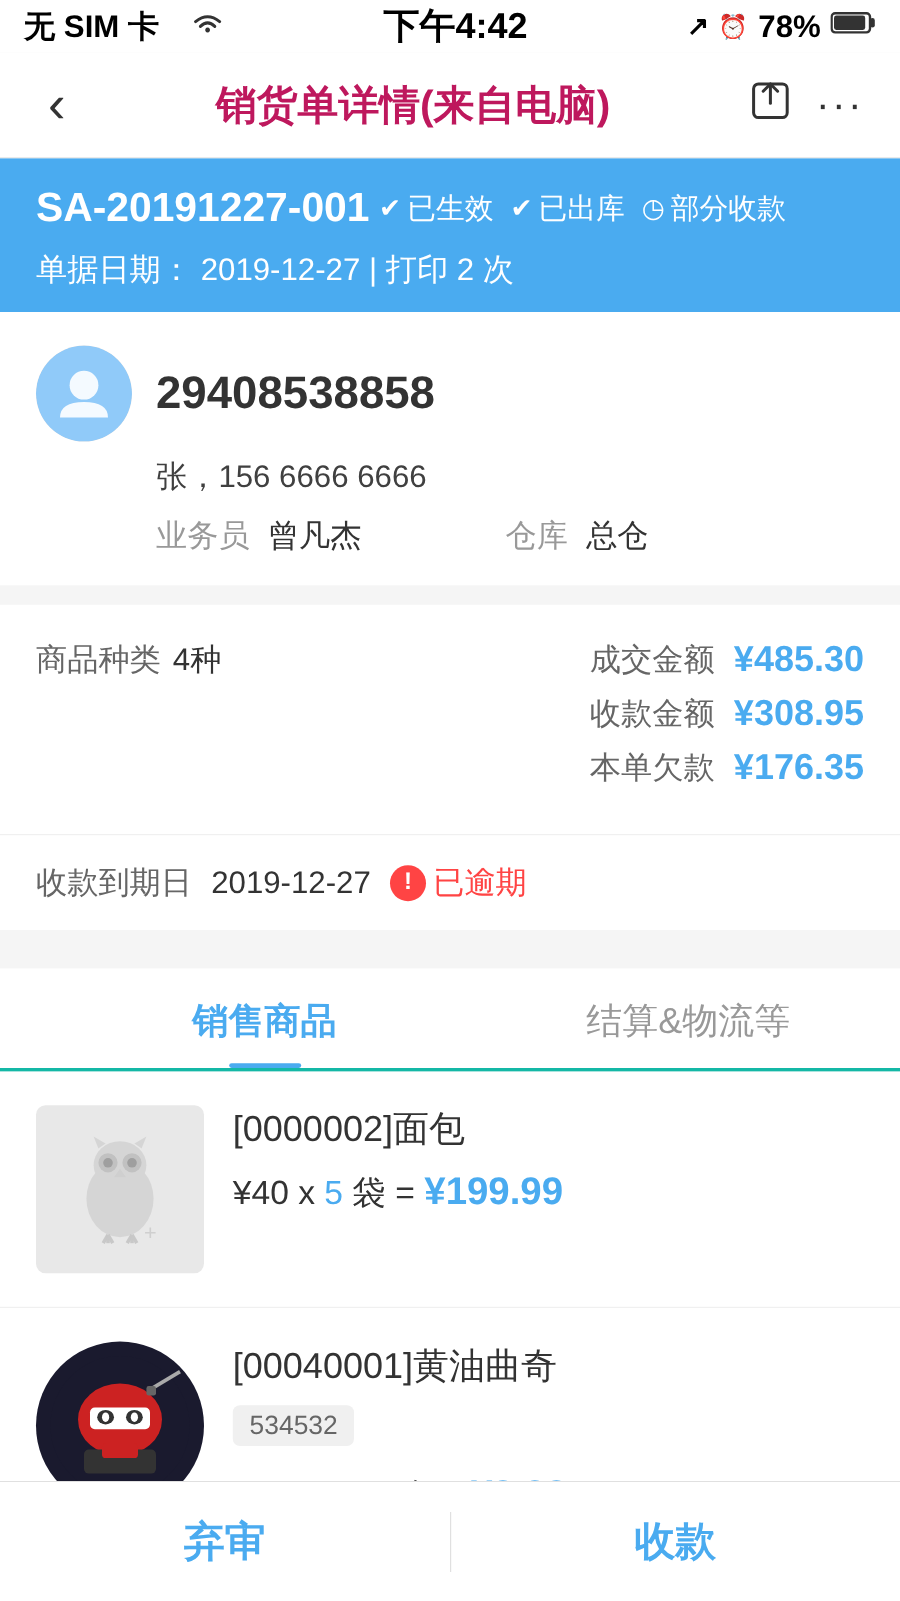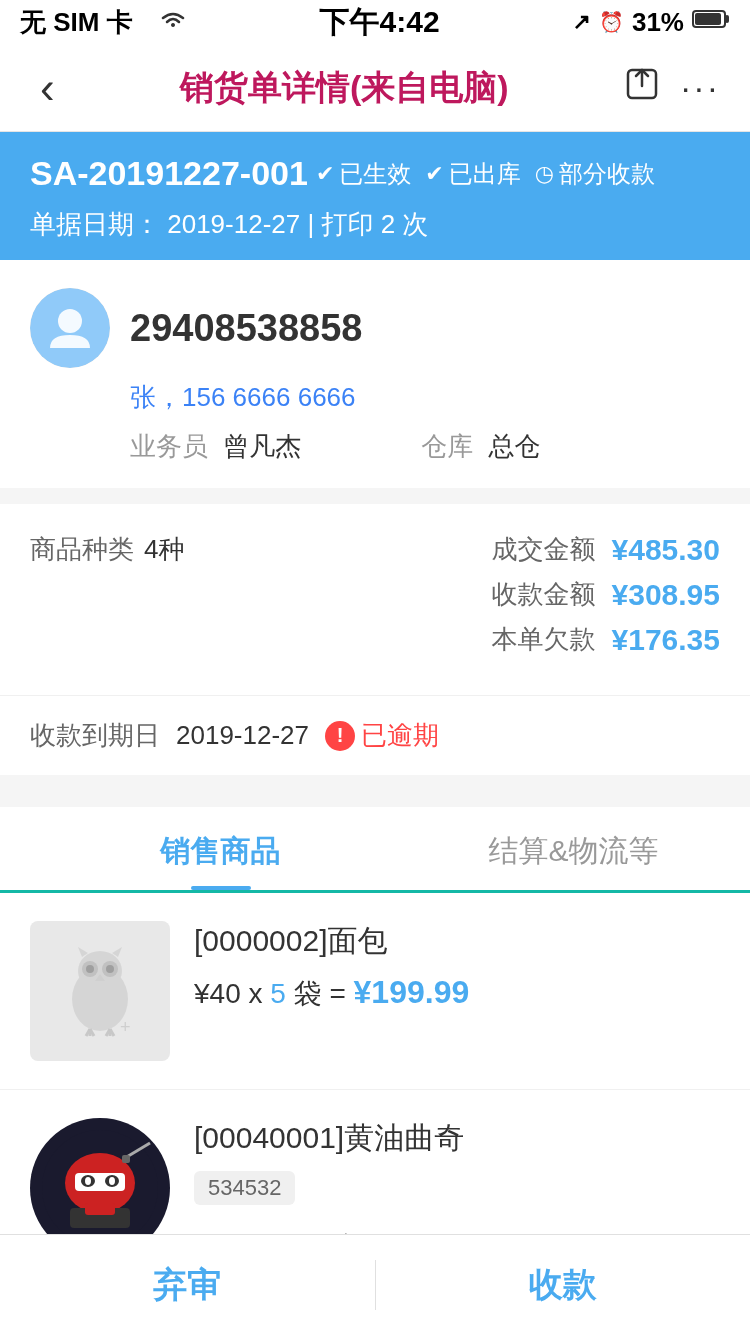--- a/index.html
+++ b/index.html
@@ -111,21 +111,21 @@
       font-size: 44px;
       color: #fff;
     }
     .customer-name {
       font-size: 38px;
       font-weight: 600;
       color: #333;
     }
     .customer-info {
       font-size: 26px;
-      color: #3b82f6;
+      color: #404040;
       margin-bottom: 14px;
       margin-left: 100px;
     }
     .customer-meta {
       display: flex;
       align-items: center;
       gap: 40px;
       margin-left: 100px;
       font-size: 26px;
       color: #333;
@@ -310,21 +310,21 @@
         <path d="M14 16 a2 2 0 1 1 0.001 0" fill="#333"></path>
         <path d="M8 11 Q14 5 20 11" stroke="#333" stroke-width="2.5" fill="none" stroke-linecap="round"></path>
         <path d="M4 7 Q14 -1 24 7" stroke="#333" stroke-width="2.5" fill="none" stroke-linecap="round"></path>
       </svg>
     </span>
   </div>
   <div class="status-center">下午4:42</div>
   <div class="status-right">
     <span style="font-size:22px;">↗</span>
     <span style="font-size:20px;">⏰</span>
-    <span style="font-size:26px;font-weight:600;">31%</span>
+    <span style="font-size:26px;font-weight:600;">78%</span>
     <span>
       <svg width="38" height="22" viewBox="0 0 38 22">
         <rect x="1" y="3" width="32" height="16" rx="3" stroke="#333" stroke-width="2" fill="none"></rect>
         <rect x="33" y="7" width="4" height="8" rx="2" fill="#333"></rect>
         <rect x="3" y="5" width="26" height="12" rx="2" fill="#333"></rect>
       </svg>
     </span>
   </div>
 </div>
 

